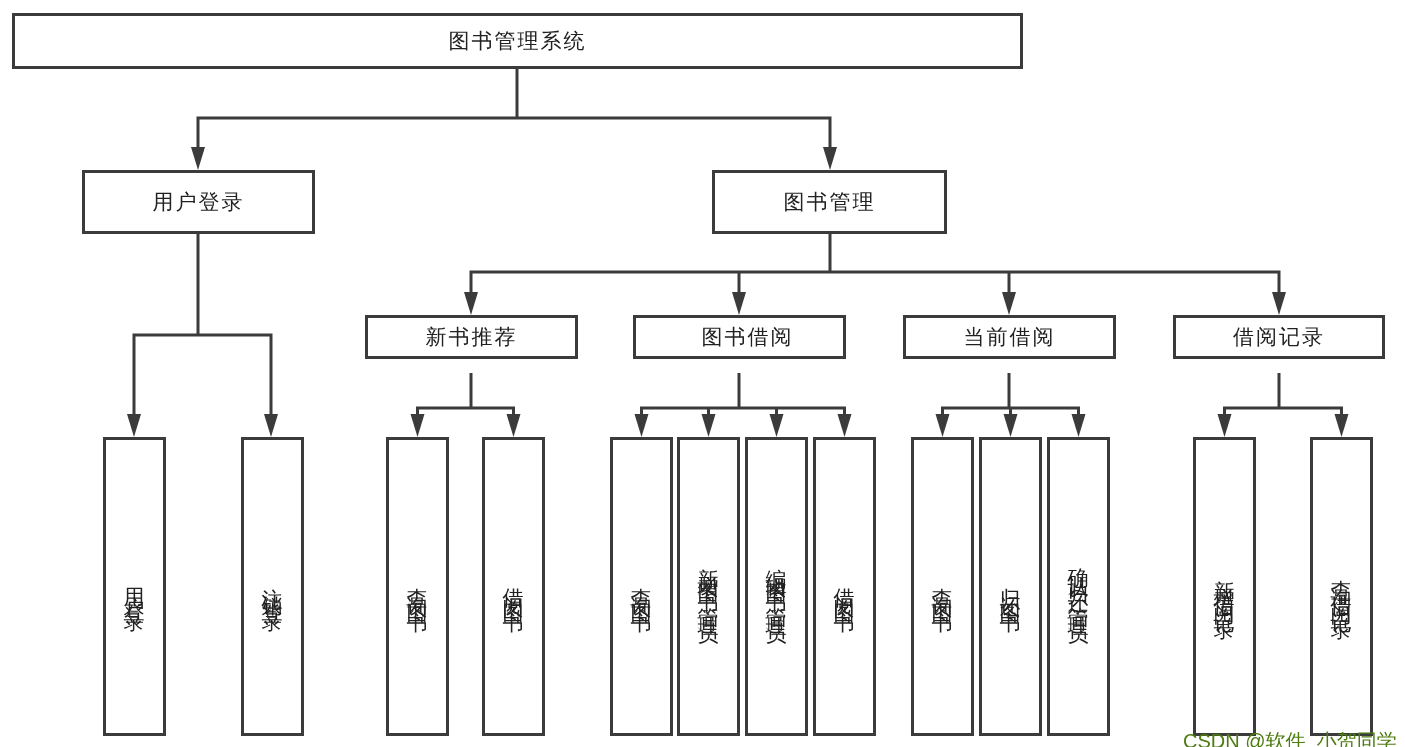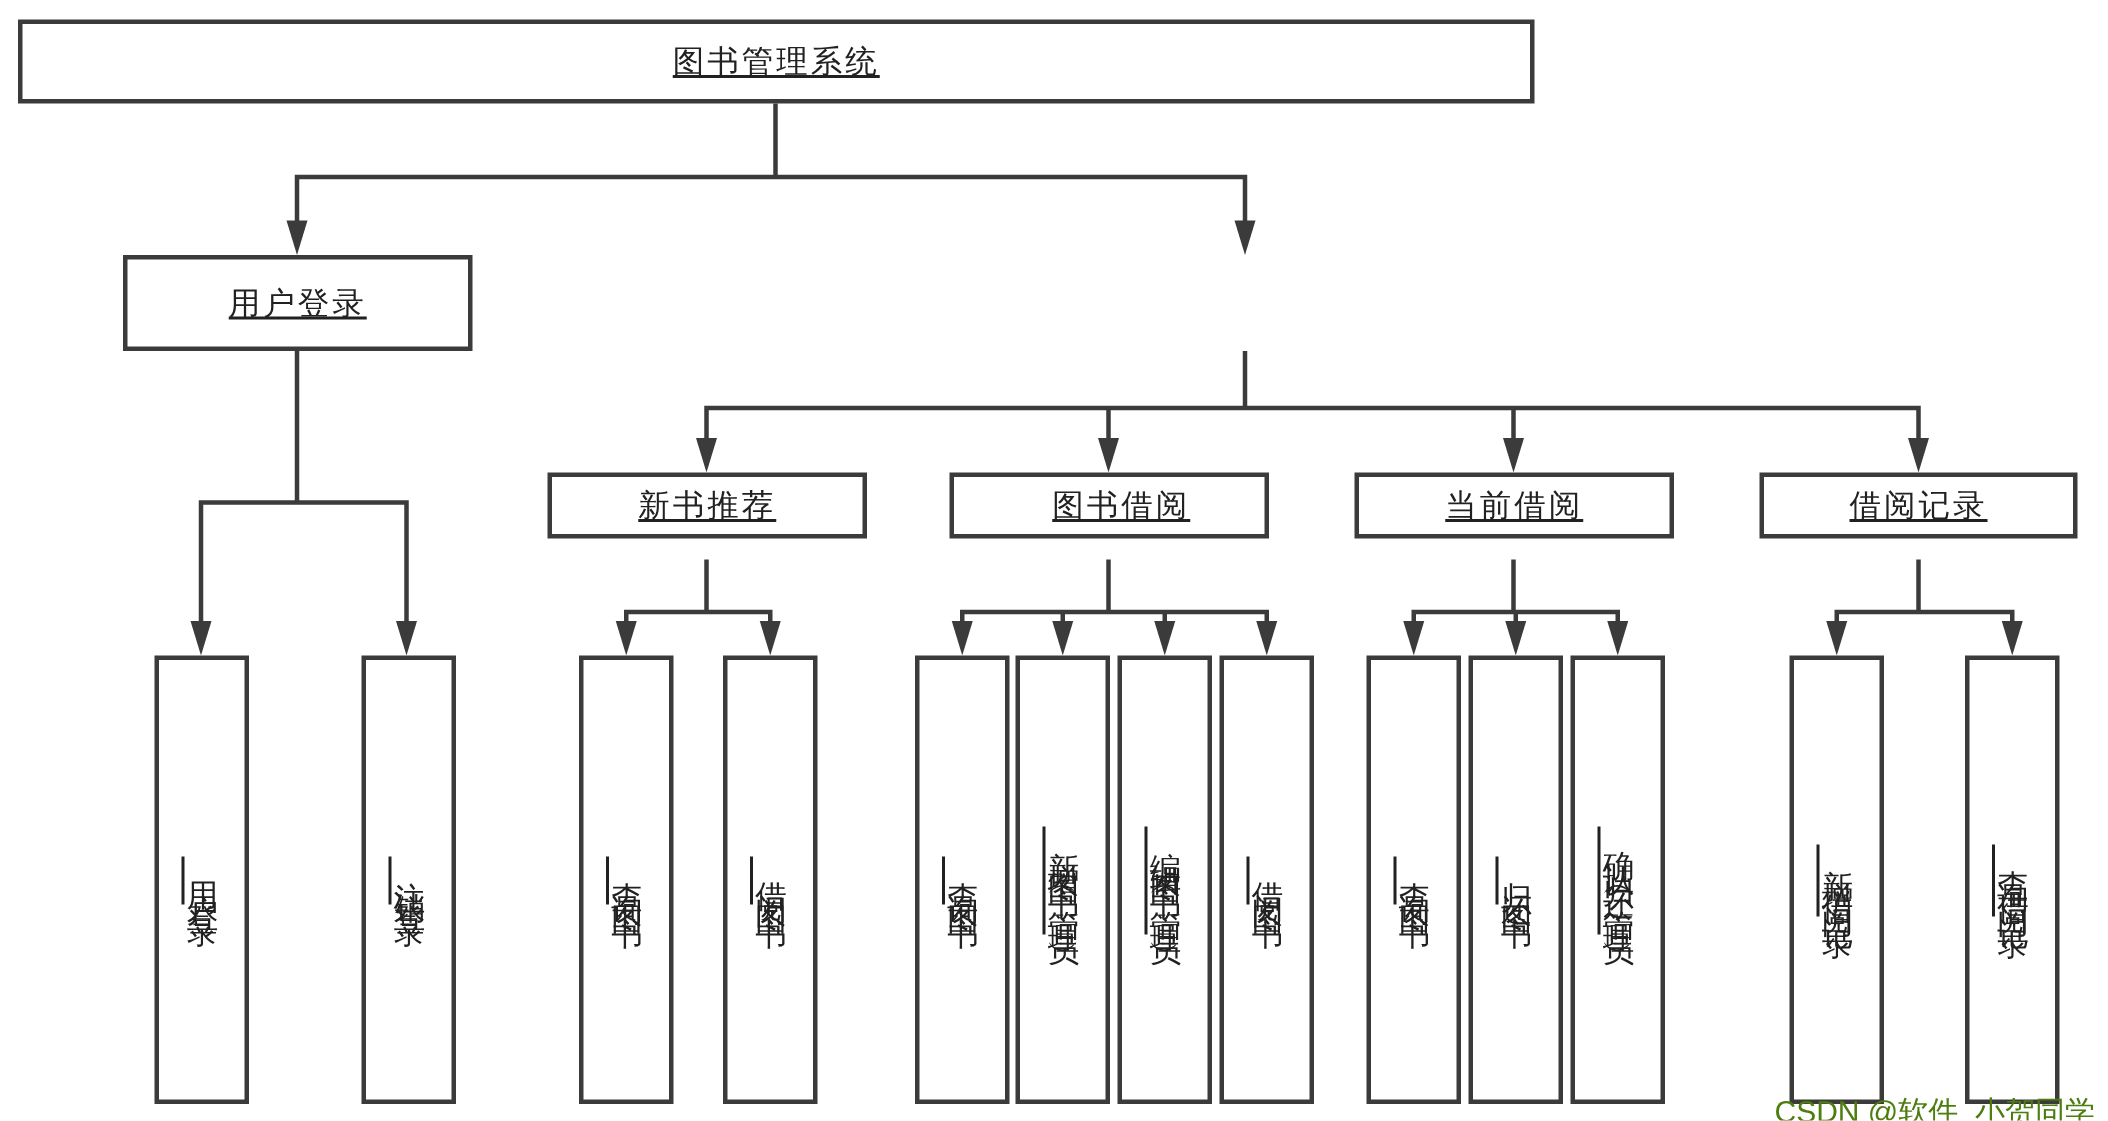--- a/index.html
+++ b/index.html
@@ -20,21 +20,20 @@
   }
   .box {
     position: absolute;
     box-sizing: border-box;
     background: #ffffff;
     border: 3px solid #3b3b3b;
     display: flex;
     align-items: center;
     justify-content: center;
     color: #212121;
-    text-decoration: underline;
   }
   .h-label {
     font-size: 21px;
     letter-spacing: 2px;
     white-space: nowrap;
   }
   .root  { left: 12px;  top: 13px;  width: 1011px; height: 56px; }
   .t1a   { left: 82px;  top: 170px; width: 233px;  height: 64px; }
   .t1b   { left: 712px; top: 170px; width: 235px;  height: 64px; }
   .t2    { top: 315px; height: 44px; width: 213px; }
@@ -142,20 +141,23 @@
     </g>
   </svg>
 
   <div class="box root">
     <span class="h-label">图书管理系统</span>
   </div>
 
   <div class="box t1a">
     <span class="h-label">用户登录</span>
   </div>
+  <div class="box t1b">
+    <span class="h-label">图书管理</span>
+  </div>
 
   <div class="box t2 t2a">
     <span class="h-label">新书推荐</span>
   </div>
   <div class="box t2 t2b">
     <span class="h-label">图书借阅</span>
   </div>
   <div class="box t2 t2c">
     <span class="h-label">当前借阅</span>
   </div>

